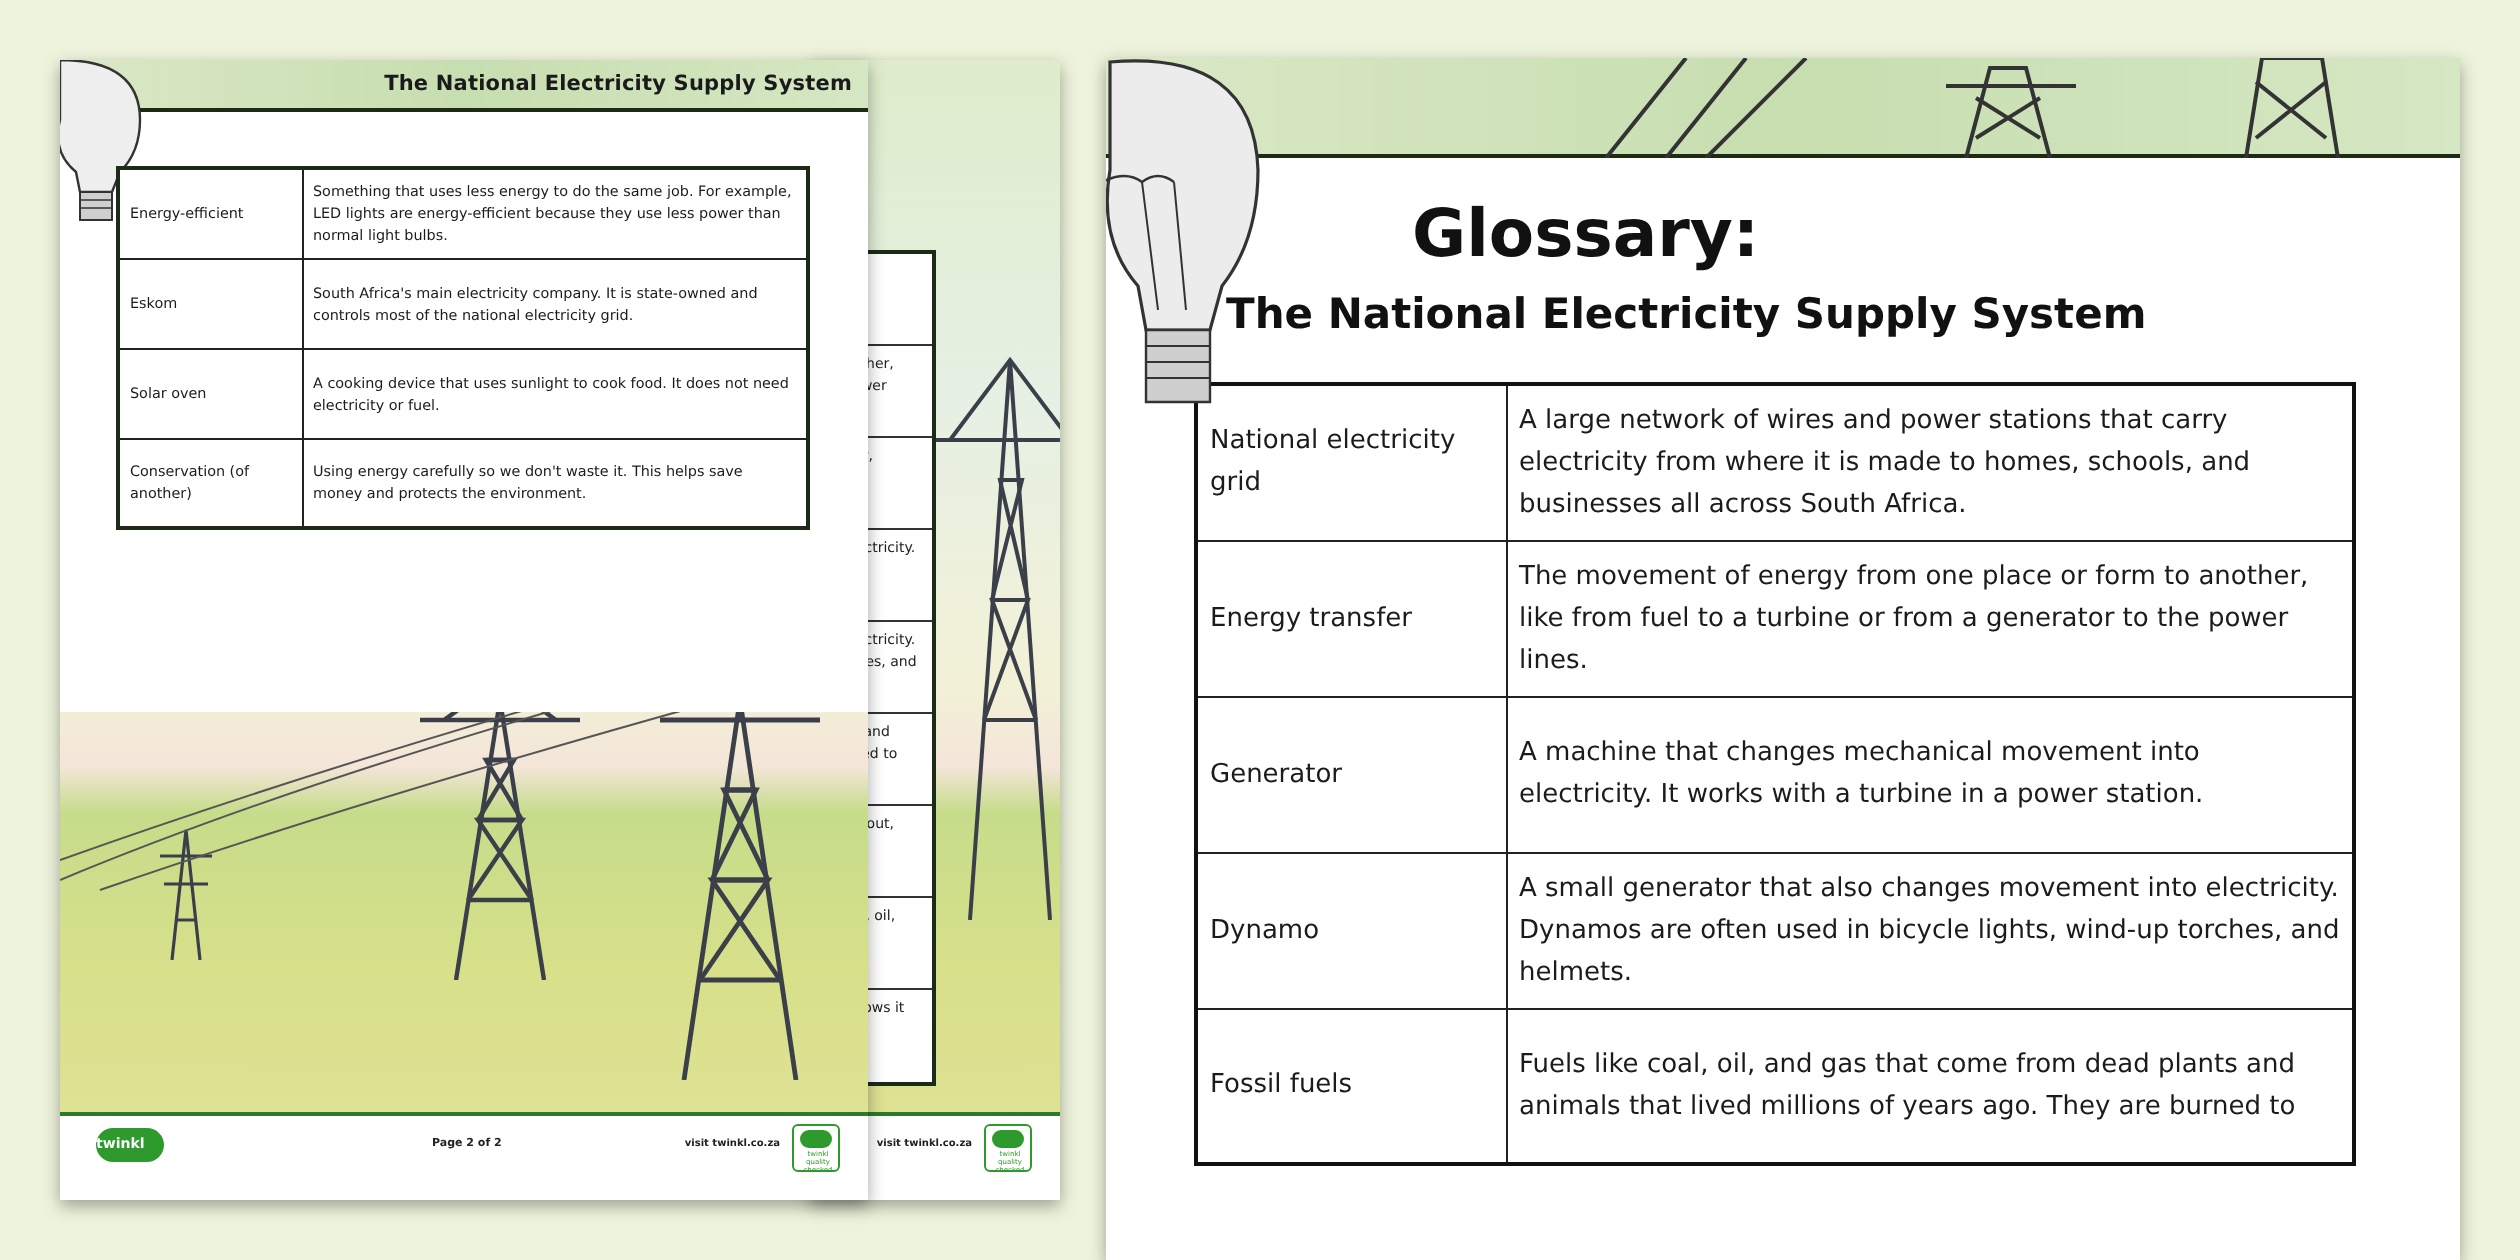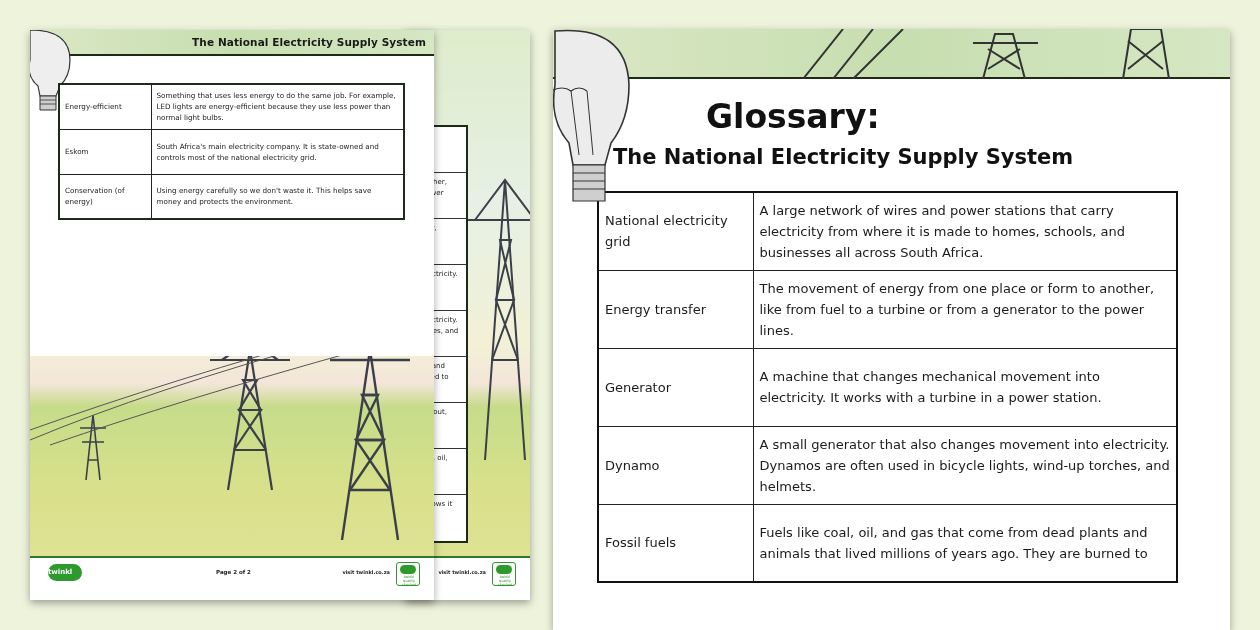--- a/index.html
+++ b/index.html
@@ -176,21 +176,25 @@
     <tbody>
         <tr>
       <td class="term">Energy-efficient</td>
       <td>Something that uses less energy to do the same job. For example, LED lights are energy-efficient because they use less power than normal light bulbs.</td>
     </tr>
     <tr>
       <td class="term">Eskom</td>
       <td>South Africa's main electricity company. It is state-owned and controls most of the national electricity grid.</td>
     </tr>
     <tr>
-      <td class="term">Conservation (of energy)</td>
+      <td class="term">Solar oven</td>
+      <td>A cooking device that uses sunlight to cook food. It does not need electricity or fuel.</td>
+    </tr>
+    <tr>
+      <td class="term">Conservation (of another)</td>
       <td>Using energy carefully so we don't waste it. This helps save money and protects the environment.</td>
     </tr>
   </tbody>
     </table>
 
   <div class="footer">
     <div class="twinkl-logo">twinkl</div>
     <div class="page-num">Page 2 of 2</div>
     <div class="visit-url">visit twinkl.co.za</div>
     <div class="badge">

